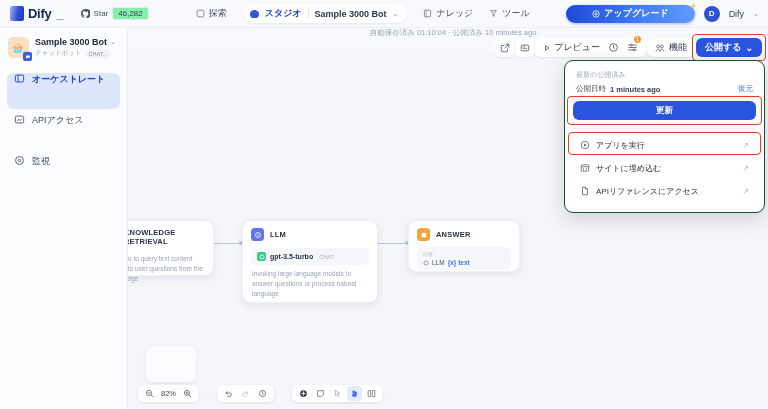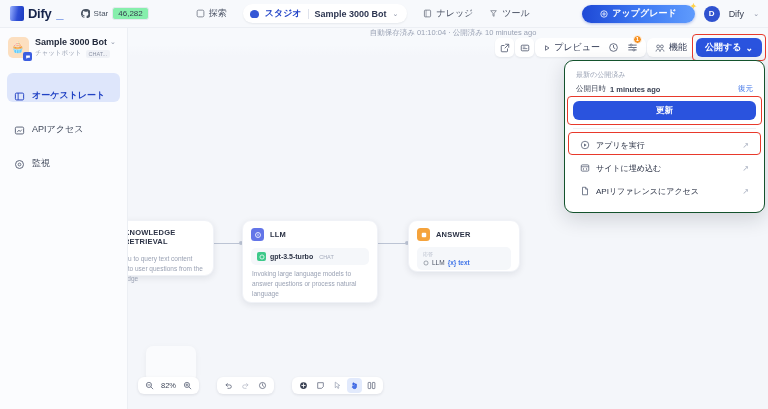--- a/index.html
+++ b/index.html
@@ -53,21 +53,21 @@
   .studio-label { font-size: 9px; font-weight: bold; color: #2647c8; }
   .pill-div { width: 1px; height: 10px; background: #dfe3ec; }
   .bot-name { font-size: 9px; font-weight: bold; color: #2c3550; }
   .caret { font-size: 7px; color: #8b93a6; }
 
   .top-right { margin-left: auto; display: flex; align-items: center; gap: 9px; margin-right: 9px; }
   .upgrade-btn {
     position: relative;
     display: flex; align-items: center; gap: 4px;
     background: linear-gradient(90deg, #1e49d6 0%, #3f7bf4 55%, #5f9bfd 100%);
-    color: #fff; border-radius: 10px; height: 18px; padding: 0 18px;
+    color: #fff; border-radius: 10px; height: 18px; padding: 0 26px;
     font-size: 9px; font-weight: bold; border: none; cursor: pointer;
     box-shadow: 0 1px 3px rgba(40,80,210,.35);
   }
   .upgrade-btn .spark { position:absolute; right: -2px; top: -3px; font-size: 8px; color:#ffd24a; }
   .avatar {
     width: 16px; height: 16px; border-radius: 50%; background: #2f52cf;
     color: #fff; font-size: 8px; font-weight: bold;
     display: flex; align-items: center; justify-content: center;
   }
   .user-name { font-size: 9px; color: #3b4254; }
@@ -93,22 +93,22 @@
   .app-title { font-size: 9px; font-weight: bold; color: #242b3d; white-space: nowrap; }
   .app-sub-row { display: flex; align-items: center; gap: 4px; margin-top: 2px; }
   .app-sub { font-size: 6.5px; color: #9aa2b4; white-space: nowrap; }
   .app-tag {
     font-size: 5.5px; color: #8b93a6; background: #f0f2f7;
     border-radius: 2px; padding: 1px 3px; white-space: nowrap;
   }
 
   .nav-list { margin-top: 6px; padding: 0 7px; }
   .nav-row {
-    display: flex; align-items: flex-end; gap: 7px;
-    height: 29px; padding: 0 7px; border-radius: 6px; margin-bottom: 5px;
+    display: flex; align-items: flex-start; gap: 7px;
+    height: 36px; padding: 0 7px; border-radius: 6px; margin-bottom: 5px;
     font-size: 9px; color: #3f4759; cursor: pointer;
   }
   .nav-row.active { background: #dee6fb; color: #2142c4; font-weight: bold; }
   .nav-row svg { display:block; flex: none; }
 
   
   .canvas {
     position: absolute; left: 128px; top: 28px; width: 640px; height: 381px;
     background: #f4f6fa;
     background-image: radial-gradient(#dfe3ec 0.7px, transparent 0.7px);
@@ -183,21 +183,21 @@
 
   .edge { position: absolute; height: 1px; background: #bcc4d4; }
   .edge-dot { position: absolute; width: 4px; height: 4px; border-radius: 50%; background: #bcc4d4; }
 
   .ghost-node {
     position: absolute; background: rgba(255,255,255,.55); border-radius: 7px;
     box-shadow: 0 2px 6px rgba(16,24,40,.05);
   }
 
   
-  .bottom-bar { position: absolute; left: 138px; bottom: 15px; display: flex; gap: 18px; z-index: 25; }
+  .bottom-bar { position: absolute; left: 138px; bottom: 7px; display: flex; gap: 18px; z-index: 25; }
   .bb-group {
     display: flex; align-items: center; gap: 2px; background: #fff;
     border-radius: 6px; height: 17px; padding: 0 4px;
     box-shadow: 0 1px 3px rgba(16,24,40,.10);
   }
   .bb-btn { width: 15px; height: 15px; display:flex;align-items:center;justify-content:center; border-radius: 4px; cursor: pointer; }
   .bb-btn.sel { background: #e2eafc; }
   .bb-zoom { font-size: 7.5px; color: #3f4759; padding: 0 2px; }
 
   

